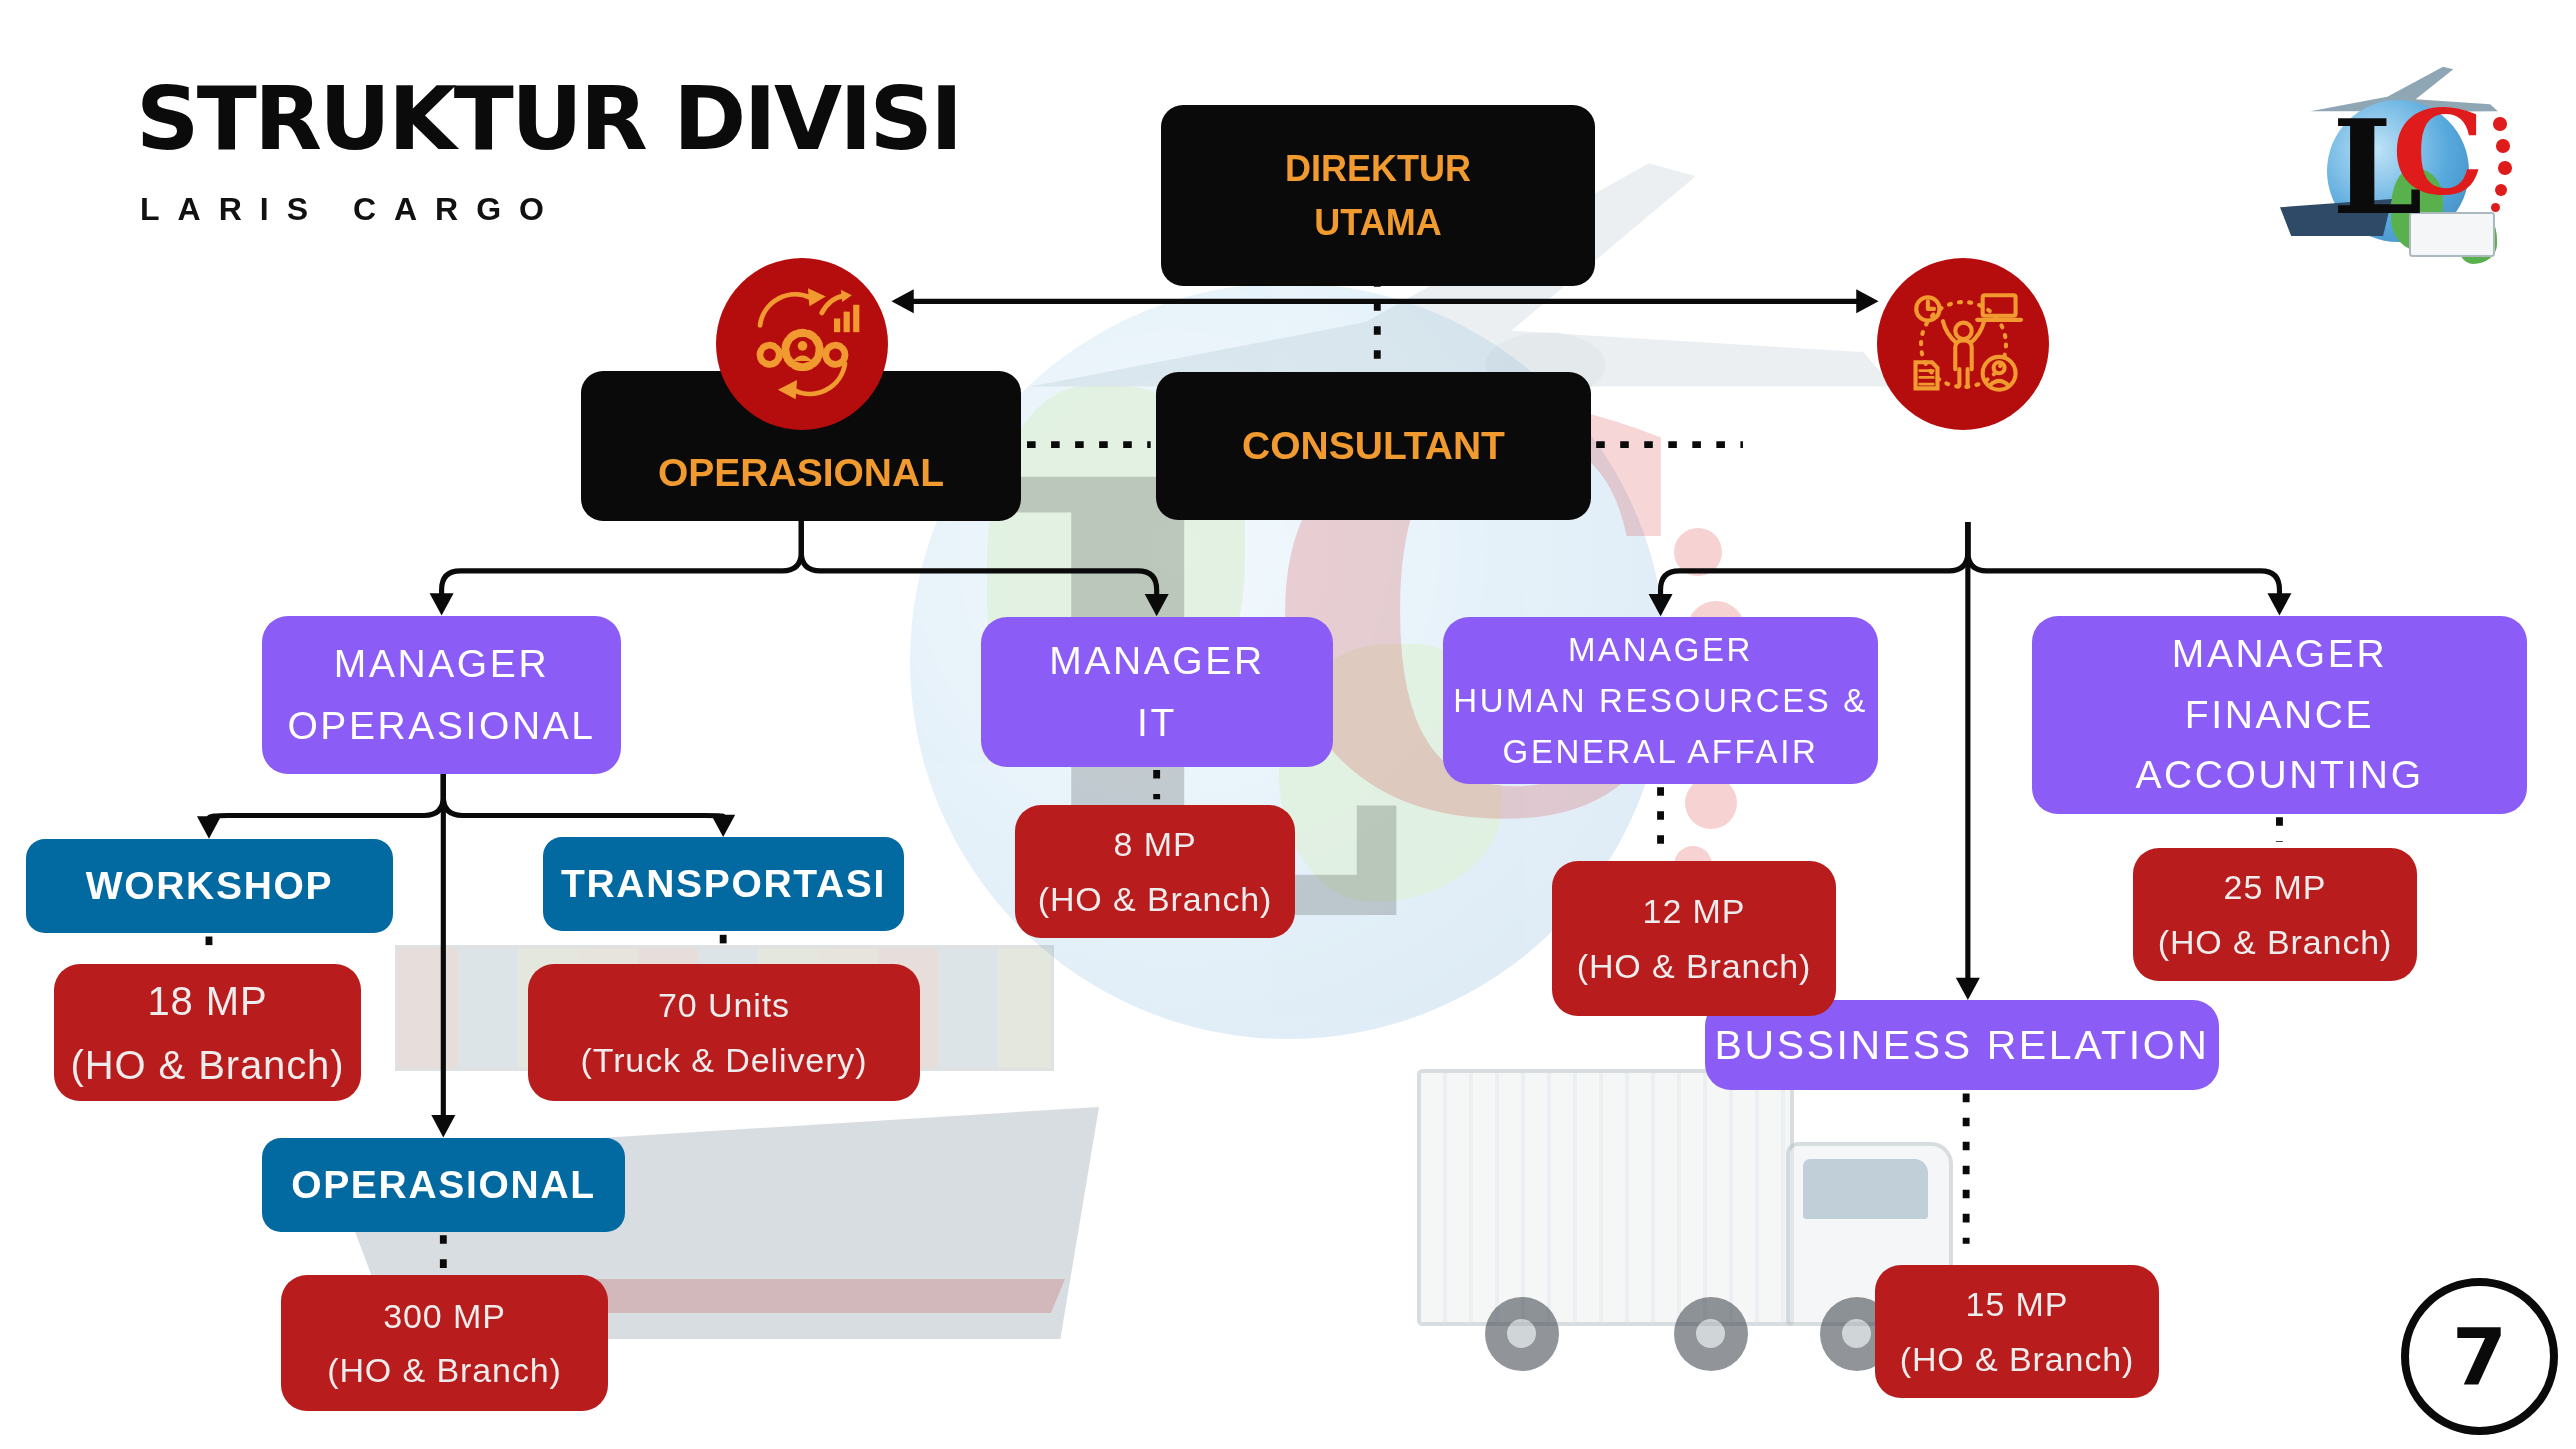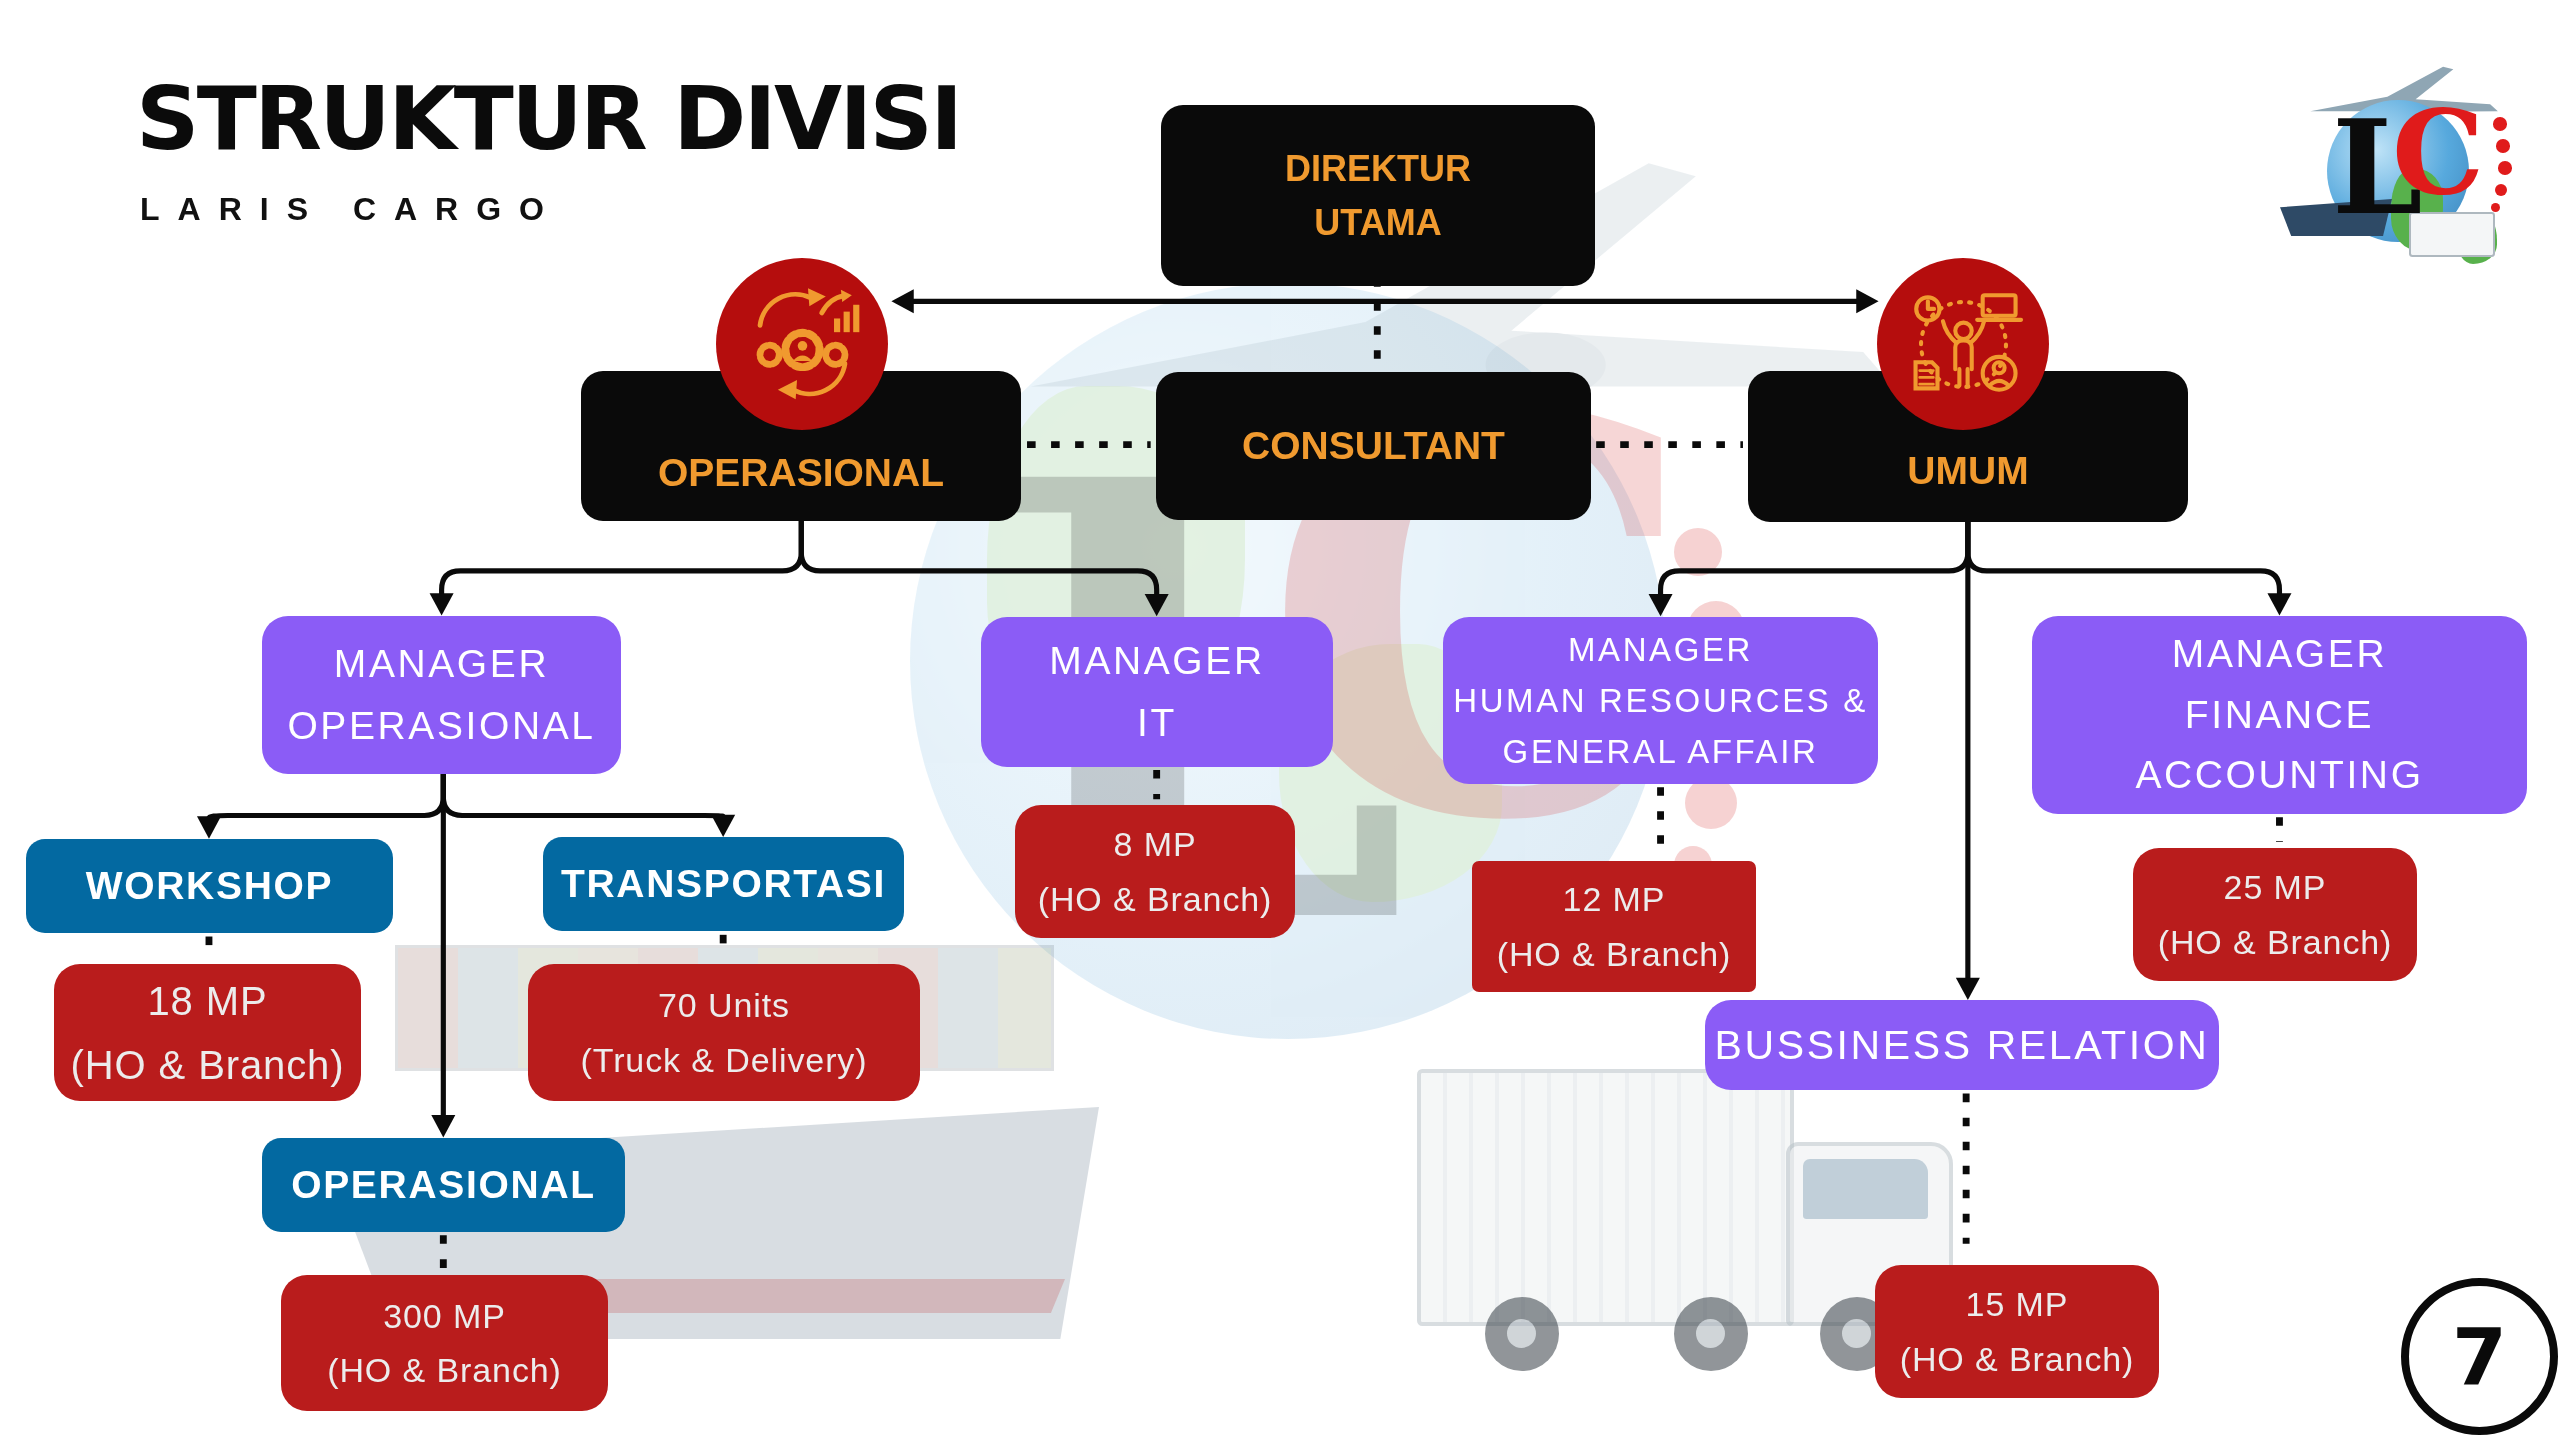--- a/index.html
+++ b/index.html
@@ -168,23 +168,20 @@
       <span>UTAMA</span>
     </div>
   </div>
 
   <div class="box black" style="left:581px;top:371px;width:440px;height:150px;font-size:39px;padding-top:53px;">
     <span>OPERASIONAL</span>
   </div>
   <div class="box black" style="left:1156px;top:372px;width:435px;height:148px;font-size:39px;">
     <span>CONSULTANT</span>
   </div>
-  <div class="box black" style="left:1748px;top:371px;width:440px;height:151px;font-size:39px;padding-top:48px;">
-    <span>UMUM</span>
-  </div>
 
   <div class="badge" style="left:716px;top:258px;width:172px;height:172px;">
     <svg width="137" height="137" viewBox="0 0 200 200" fill="none" stroke="#f09a2f" stroke-width="7" stroke-linecap="round">
       <path d="M38 72 A52 52 0 0 1 112 32"></path>
       <polygon points="108,18 134,30 110,44" fill="#f09a2f" stroke="none"></polygon>
       <path d="M162 128 A52 52 0 0 1 86 166"></path>
       <polygon points="92,152 64,166 90,180" fill="#f09a2f" stroke="none"></polygon>
       <path d="M128 54 Q140 32 160 29"></path>
       <polygon points="156,20 172,28 158,38" fill="#f09a2f" stroke="none"></polygon>
       <rect x="146" y="62" width="9" height="20" fill="#f09a2f" stroke="none"></rect>
@@ -274,21 +271,21 @@
       <span>300 MP</span>
       <span>(HO &amp; Branch)</span>
     </div>
   </div>
   <div class="box dark" style="left:1015px;top:805px;width:280px;height:133px;font-size:34px;line-height:1.6;">
     <div class="lines">
       <span>8 MP</span>
       <span>(HO &amp; Branch)</span>
     </div>
   </div>
-  <div class="box dark" style="left:1472px;top:861px;width:284px;height:131px;font-size:34px;line-height:1.6;border-radius:7px;">
+  <div class="box dark" style="left:1552px;top:861px;width:284px;height:155px;font-size:34px;line-height:1.6;">
     <div class="lines">
       <span>12 MP</span>
       <span>(HO &amp; Branch)</span>
     </div>
   </div>
   <div class="box dark" style="left:2133px;top:848px;width:284px;height:133px;font-size:34px;line-height:1.6;">
     <div class="lines">
       <span>25 MP</span>
       <span>(HO &amp; Branch)</span>
     </div>

